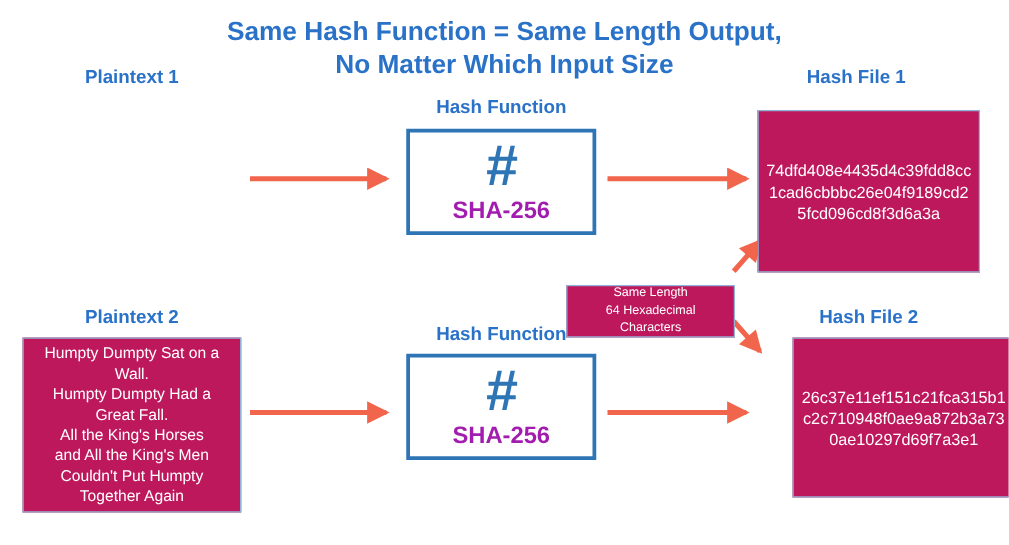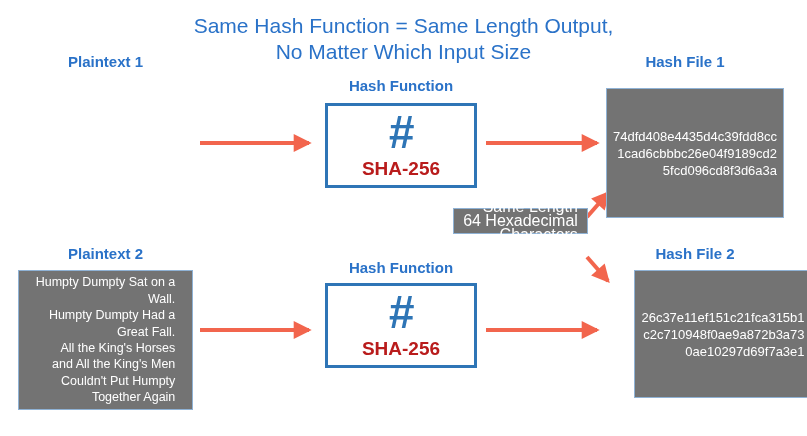--- a/index.html
+++ b/index.html
@@ -3,55 +3,55 @@
 <meta charset="utf-8">
 <style>
   html,body { margin:0; padding:0; background:#ffffff; }
   .canvas {
     position:relative; width:807px; height:436px; background:#ffffff;
     font-family:"Liberation Sans", sans-serif; overflow:hidden;
   }
   .pre { white-space:pre-line; }
   .title {
     position:absolute; top:13px; left:0; width:100%;
-    text-align:center; font-size:21px; font-weight:normal;
+    text-align:center; font-size:21px; font-weight:bold;
     color:#2a72c8; line-height:1.25; white-space:pre-line;
   }
   .sec-label {
     position:absolute; font-size:15px; font-weight:bold;
     color:#2a72c8; text-align:center; white-space:nowrap;
   }
   .lbl-pt1   { left:18px;  top:53px;  width:175px; }
   .lbl-hfn1  { left:325px; top:77px;  width:152px; }
   .lbl-hfile1{ left:596px; top:53px;  width:178px; }
   .lbl-pt2   { left:18px;  top:245px; width:175px; }
   .lbl-hfn2  { left:325px; top:259px; width:152px; }
   .lbl-hfile2{ left:606px; top:245px; width:178px; }
   .bluebox {
-    position:absolute; background:#737373; border:1px solid #8fb2d5;
+    position:absolute; background:#be185d; border:1px solid #8fb2d5;
     color:#ffffff; display:flex; align-items:center; justify-content:center;
-    text-align:right; box-sizing:border-box;
+    text-align:center; box-sizing:border-box;
   }
   .box-pt1    { left:18px;  top:89px;  width:175px; height:128px; font-size:13.5px; }
   .box-pt2    { left:18px;  top:270px; width:175px; height:140px; font-size:12.5px; line-height:16.4px; }
   .box-hfile1 { left:606px; top:88px;  width:178px; height:130px; font-size:13px; line-height:17px; }
   .box-hfile2 { left:606px; top:270px; width:178px; height:128px; font-size:13px; line-height:17px;margin-left:28px; }
-  .box-note   { left:453px; top:208px; width:135px; height:26px;  font-size:16px; line-height:14px; }
+  .box-note   { left:453px; top:228px; width:135px; height:42px;  font-size:10px; line-height:14px; }
   .hashfn {
     position:absolute; background:#ffffff; border:3px solid #2e75b6;
     display:flex; flex-direction:column; align-items:center; justify-content:center;
     box-sizing:border-box;
   }
   .hfn1 { left:325px; top:103px; width:152px; height:85px; }
   .hfn2 { left:325px; top:283px; width:152px; height:85px; }
   .hash-symbol {
     font-size:46px; font-weight:bold; font-style:italic;
     color:#2e75b6; line-height:0.95;
   }
-  .hash-alg { font-size:19px; font-weight:bold; color:#b91c1c; margin-top:3px; }
+  .hash-alg { font-size:19px; font-weight:bold; color:#a21caf; margin-top:3px; }
   .arrow-layer { position:absolute; left:0; top:0; pointer-events:none; }
   .arrow { stroke:#f2654d; stroke-width:4; }
 </style>
 </head>
 <body>
 
 <div class="canvas">
 
   <svg class="arrow-layer" width="807" height="436">
     <defs>

